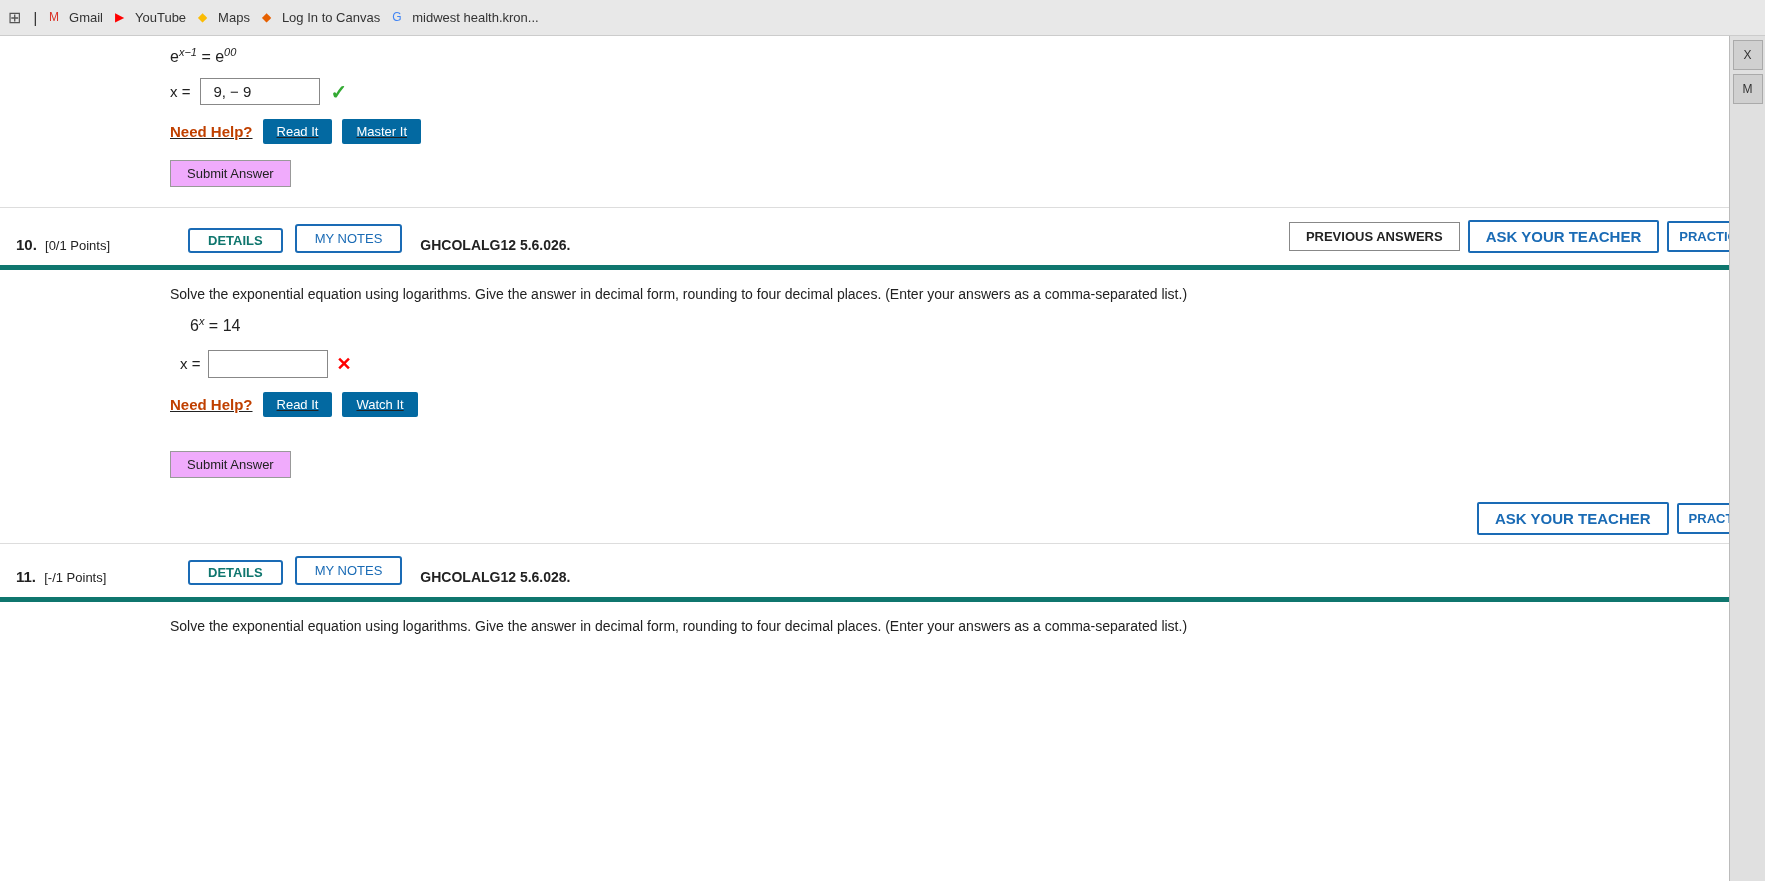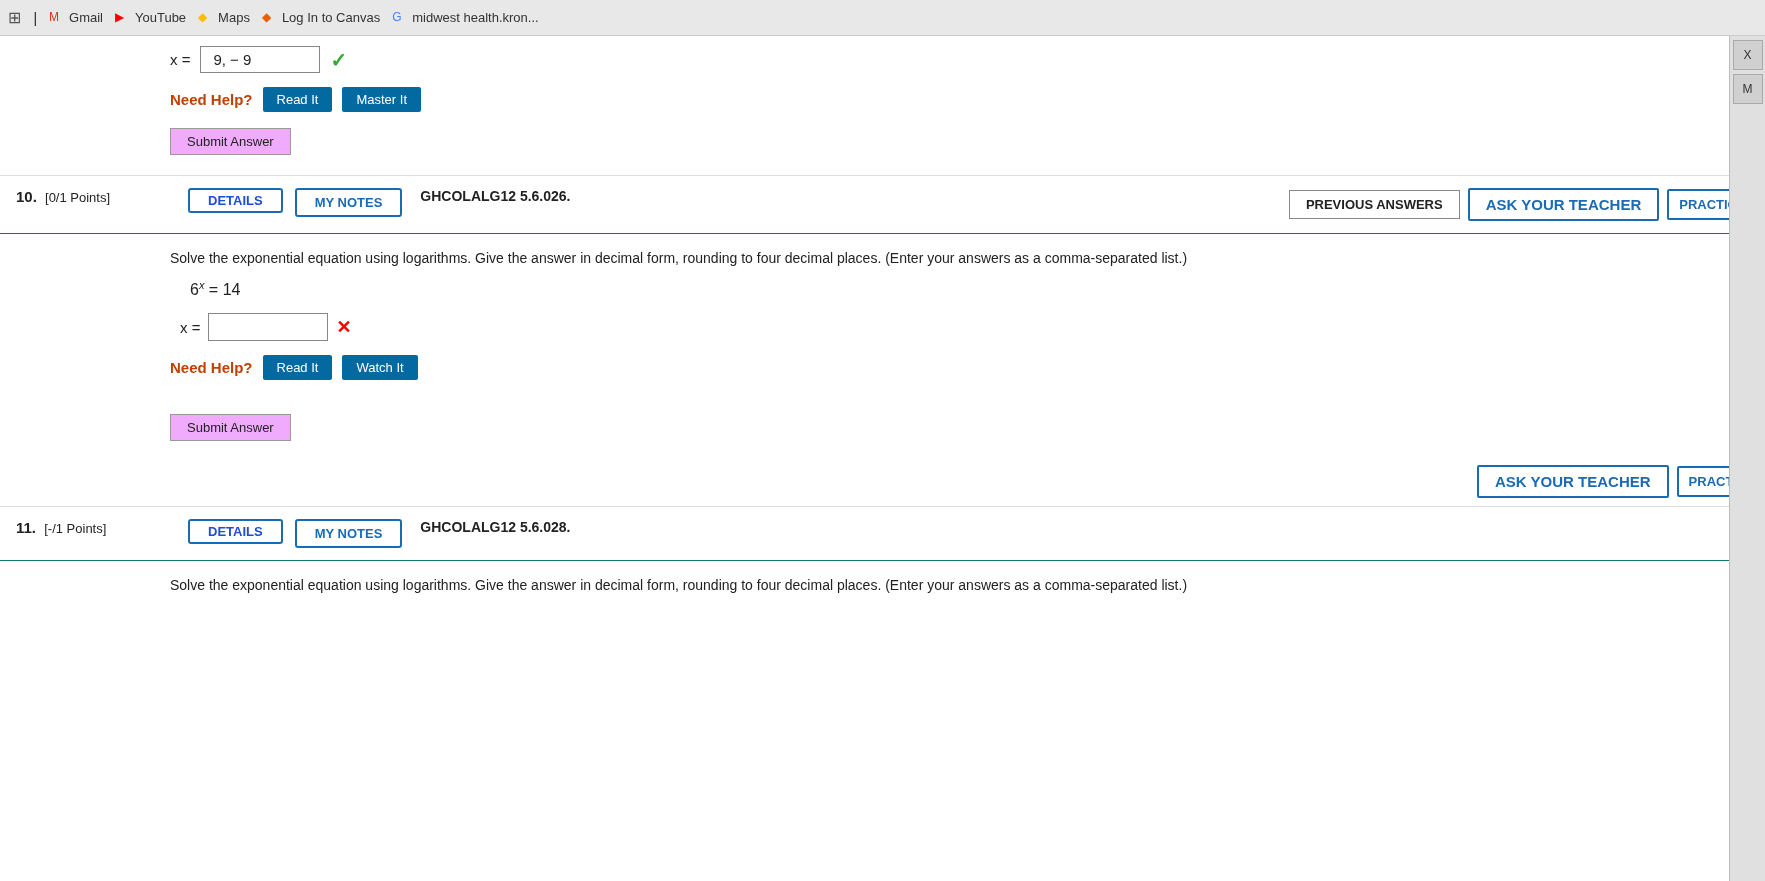--- a/index.html
+++ b/index.html
@@ -87,20 +87,21 @@
       color: #3a3;
       font-size: 20px;
       font-weight: bold;
     }
 
     .need-help-row {
       display: flex;
       align-items: center;
       gap: 10px;
       margin-bottom: 16px;
+      text-decoration: underline;
     }
     .need-help-label {
       color: #c04000;
       font-weight: bold;
       font-size: 15px;
     }
     .btn-help {
       background: #0369a1;
       color: #fff;
       border: none;
@@ -115,50 +116,50 @@
       background: #f0abfc;
       padding: 5px 16px;
       font-size: 13px;
       cursor: pointer;
       color: #222;
     }
 
     
     .problem-header {
       display: flex;
-      align-items: flex-start;
+      align-items: flex-end;
       padding: 12px 16px 12px 16px;
       border-top: 1px solid #ddd;
-      border-bottom: 1px solid #0f766e;
+      border-bottom: 5px solid #0f766e;
       background: #fff;
       gap: 12px;
       position: relative;
     }
     .problem-number {
       font-weight: bold;
       font-size: 15px;
       min-width: 160px;
     }
     .btn-details {
       border: 2px solid #1a6bb5;
       background: #fff;
-      color: #1d4ed8;
+      color: #0f766e;
       padding: 3px 18px;
       font-size: 13px;
       font-weight: bold;
       cursor: pointer;
       border-radius: 3px;
     }
     .btn-notes {
       border: 2px solid #1a6bb5;
       background: #fff;
       color: #1a6bb5;
       padding: 5px 18px;
       font-size: 13px;
-      font-weight: bold;
+      font-weight: normal;
       cursor: pointer;
       border-radius: 3px;
     }
     .problem-code {
       font-size: 14px;
       color: #222;
       font-weight: bold;
       margin-left: 6px;
     }
     .header-right-buttons {
@@ -336,20 +337,23 @@
 
   <span class="bookmark-item">
     <span class="favicon favicon-google">G</span>
     <span>midwest health.kron...</span>
   </span>
 </div>
 
 <div class="main-content section-wrapper">
 
   <div class="prev-problem-section">
+    <div class="equation-display">
+      e<sup class="math-super">x−1</sup> = e<sup class="math-super">00</sup>
+    </div>
 
     <div class="answer-row">
       <span class="answer-label">x =</span>
       <div class="answer-box">9, − 9</div>
       <span class="checkmark">✓</span>
     </div>
 
     <div class="need-help-row">
       <span class="need-help-label">Need Help?</span>
       <button class="btn-help">Read It</button>

